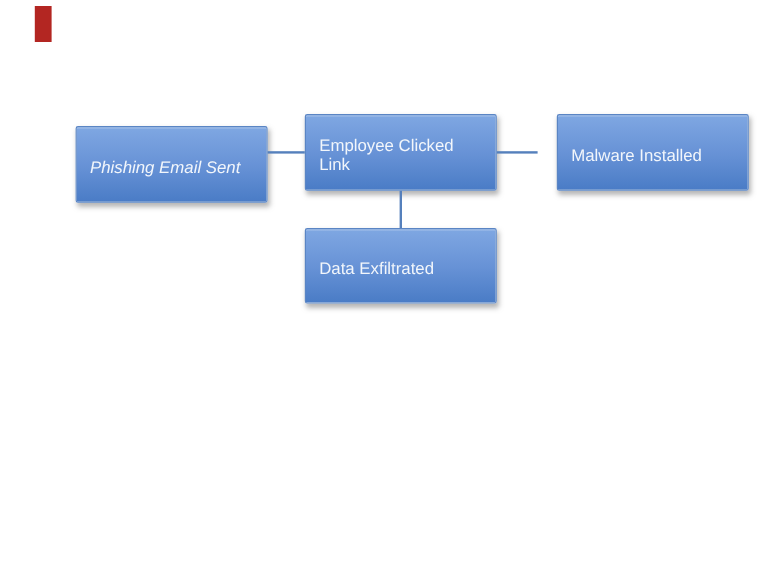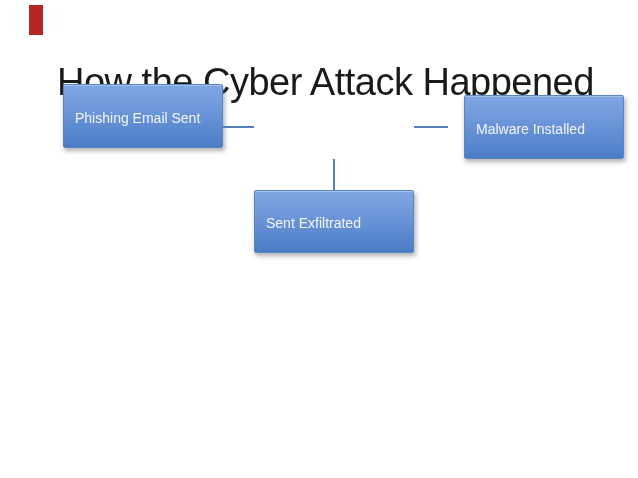--- a/index.html
+++ b/index.html
@@ -47,53 +47,55 @@
     border-radius: 2px;
     box-shadow: 1.5px 3px 4px rgba(110,110,110,0.5),
                 inset 0 1px 0 rgba(255,255,255,0.30);
     display: flex;
     align-items: center;
     padding: 6px 8px 2px 11px;
     color: #f2f6fb;
     font-size: 14px;
     line-height: 1.15;
   }
-  #node-phishing   { left: 63px;  top: 84px; }
+  #node-phishing   { left: 63px;  top: 105px; font-style: italic; }
   #node-employee   { left: 254px; top: 95px; }
   #node-malware    { left: 464px; top: 95px; }
   #node-exfiltrated{ left: 254px; top: 190px; height: 63px; }
 
   .connector {
     position: absolute;
     background: #5580bc;
   }
   #conn-phishing-employee { left: 223px; top: 126px; width: 31px; height: 2px; }
   #conn-employee-malware  { left: 414px; top: 126px; width: 34px; height: 2px; }
   #conn-employee-exfil    { left: 333px; top: 159px; width: 2px;  height: 31px; }
 </style>
 </head>
 <body>
 
 <div class="slide">
 
   <div class="red-marker"></div>
 
-  <h1 class="slide-title">How the Cyber Attack Happened</h1>
 
   <div class="node" id="node-phishing">
     <span>Phishing Email Sent</span>
   </div>
 
+  <div class="node" id="node-employee">
+    <span>Employee Clicked Link</span>
+  </div>
 
   <div class="node" id="node-malware">
     <span>Malware Installed</span>
   </div>
 
   <div class="node" id="node-exfiltrated">
-    <span>Sent Exfiltrated</span>
+    <span>Data Exfiltrated</span>
   </div>
 
   <div class="connector" id="conn-phishing-employee"></div>
 
   <div class="connector" id="conn-employee-malware"></div>
 
   <div class="connector" id="conn-employee-exfil"></div>
 
 </div>
 

